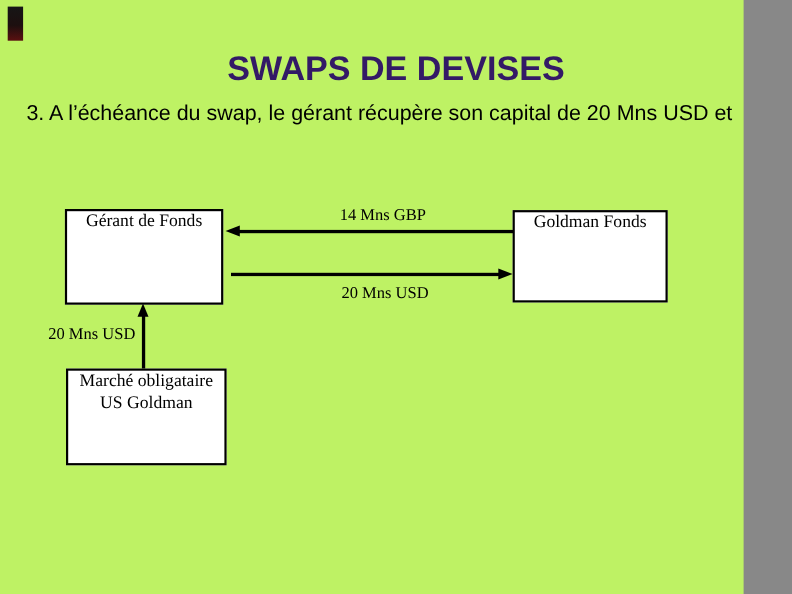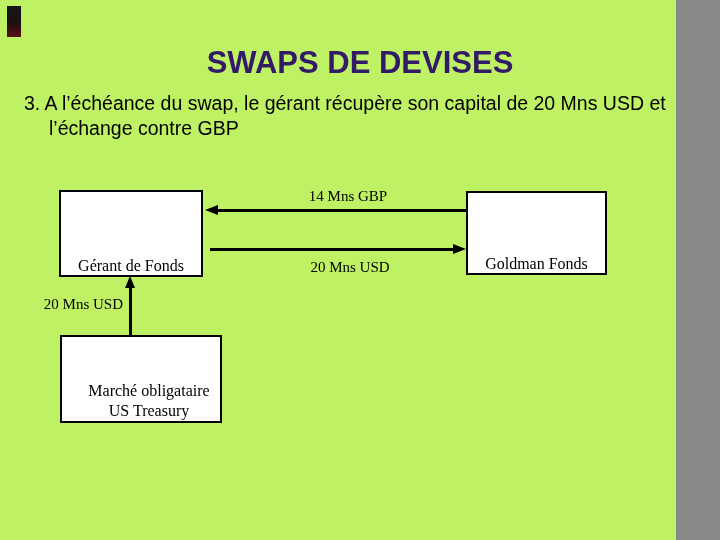--- a/index.html
+++ b/index.html
@@ -25,27 +25,27 @@
     font-size:19.5px;line-height:25px;color:#000;
     white-space:nowrap;
   }
   .body-line1{left:24px;top:91px;}
   .body-line2{left:49px;top:116px;}
 
   .dbox{
     position:absolute;
     border:2px solid #000;
     background:#fff;
-    display:flex;align-items:flex-end;justify-content:center;
+    display:flex;align-items:flex-start;justify-content:center;
     font-family:"Liberation Serif", serif;
     font-size:16px;color:#000;text-align:center;
   }
   .box-gerant{left:59px;top:190px;width:140px;height:83px;}
   .box-goldman{left:466px;top:191px;width:137px;height:80px;}
-  .box-marche{left:60px;top:335px;width:142px;height:84px;line-height:20px;padding-left:16px;}
+  .box-marche{left:60px;top:335px;width:142px;height:84px;line-height:20px;}
 
   .hline{position:absolute;height:3px;background:#000;}
   .vline{position:absolute;width:3px;background:#000;}
   .arrowhead{position:absolute;width:0;height:0;}
   .head-left{border-top:5.5px solid transparent;border-bottom:5.5px solid transparent;border-right:13px solid #000;}
   .head-right{border-top:5.5px solid transparent;border-bottom:5.5px solid transparent;border-left:13px solid #000;}
   .head-up{border-left:5.5px solid transparent;border-right:5.5px solid transparent;border-bottom:12px solid #000;}
 
   .flow-label{
     position:absolute;
@@ -59,34 +59,33 @@
 </head>
 <body>
 
 <div class="slide">
 
   <div class="corner-mark"></div>
 
   <div class="title">SWAPS DE DEVISES</div>
 
   <div class="body-line body-line1">3. A l’échéance du swap, le gérant récupère son capital de 20 Mns USD et</div>
-  <div class="body-line body-line2">l’échange contre GBP</div>
 
   <div class="dbox box-gerant">
     <span>Gérant de Fonds</span>
   </div>
 
   <div class="dbox box-goldman">
     <span>Goldman Fonds</span>
   </div>
 
   <div class="dbox box-marche">
     <span>
       <span style="display:block">Marché obligataire</span>
-      <span style="display:block">US Treasury</span>
+      <span style="display:block">US Goldman</span>
     </span>
   </div>
 
   <div class="hline" style="left:216px;top:209px;width:251px;"></div>
   <div class="arrowhead head-left" style="left:205px;top:205px;"></div>
   <div class="flow-label label-gbp">14 Mns GBP</div>
 
   <div class="hline" style="left:210px;top:248px;width:244px;"></div>
   <div class="arrowhead head-right" style="left:453px;top:244px;"></div>
   <div class="flow-label label-usd-mid">20 Mns USD</div>

